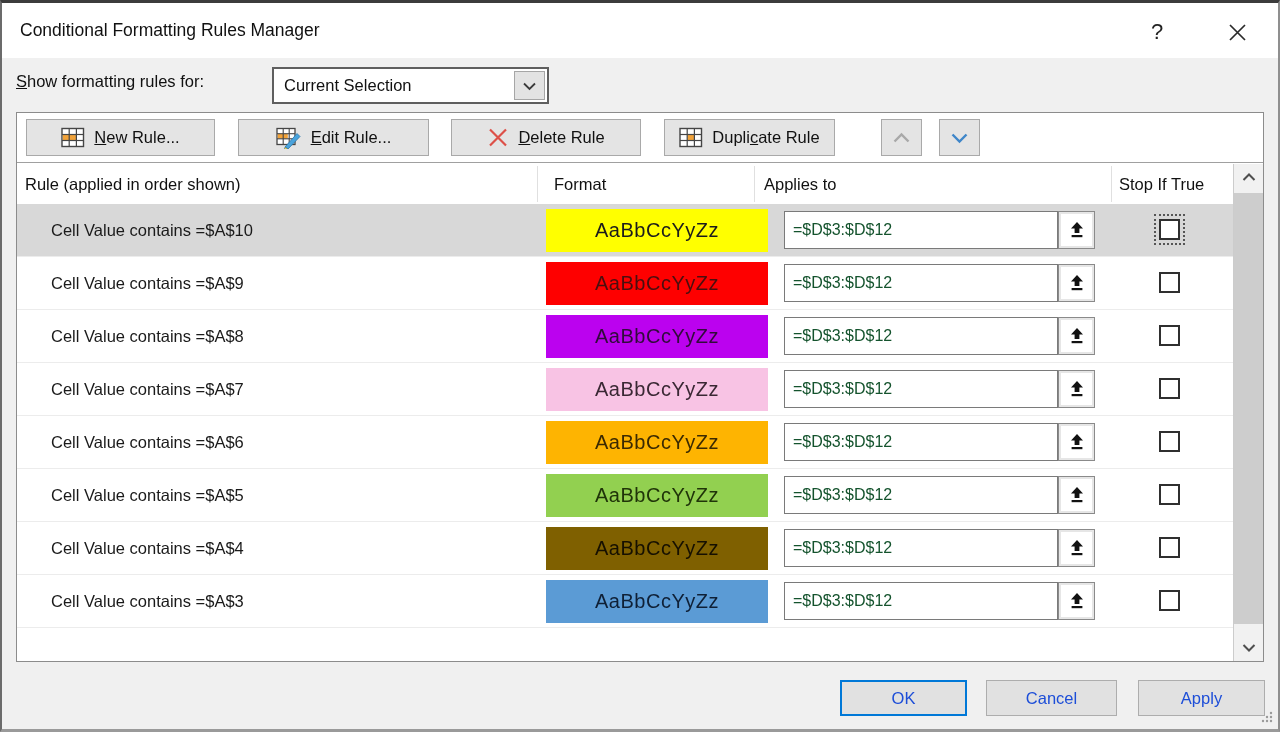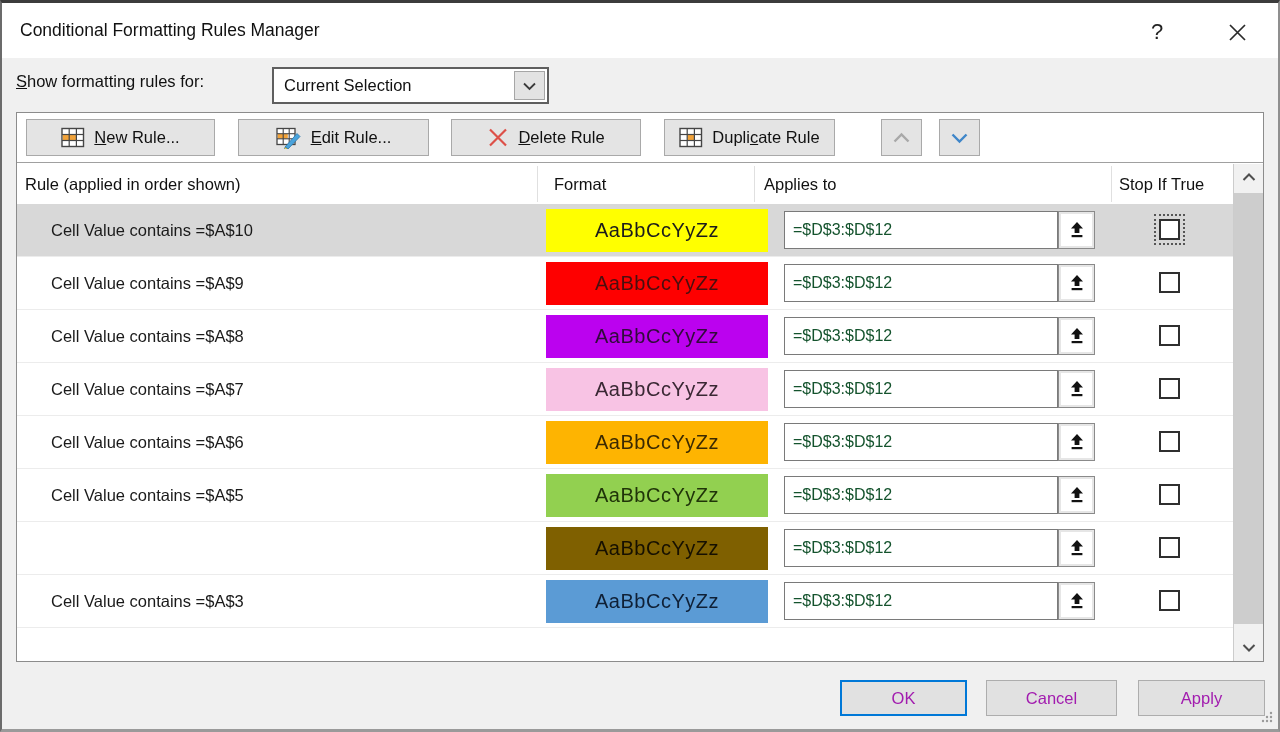--- a/index.html
+++ b/index.html
@@ -68,21 +68,21 @@
 
   
   .scrollbar { position:absolute; right:0; top:51px; width:30px; height:497px; background:#f1f1f1; border-left:1px solid #cccccc; }
   .sb-btn { position:absolute; left:0; width:29px; height:27px; background:#f1f1f1; display:flex; align-items:center; justify-content:center; }
   .sb-up { top:0; } .sb-down { bottom:0; }
   .sb-thumb { position:absolute; left:0; top:29px; width:29px; height:431px; background:#cdcdcd; }
 
   
   .footer { position:absolute; left:2px; right:2px; top:662px; height:67px; background:#f0f0f0; }
   .ft-btn { position:absolute; top:18px; height:36px; background:#e1e1e1; border:1px solid #adadad;
-            font-size:16.5px; color:#a21caf; font-family:"Liberation Sans",sans-serif; cursor:default; }
+            font-size:16.5px; color:#1d4ed8; font-family:"Liberation Sans",sans-serif; cursor:default; }
   .ft-ok     { left:838px; width:127px; border:2px solid #0078d7; }
   .ft-cancel { left:984px; width:131px; }
   .ft-apply  { left:1136px; width:127px; }
   .resize-grip { position:absolute; right:4px; top:46px; width:16px; height:16px; }
 </style>
 </head>
 <body>
 
 <div class="dialog">
 
@@ -267,20 +267,21 @@
       <button class="collapse-btn">
         <svg width="16" height="18" viewBox="0 0 16 18">
           <polygon points="8,1 14,7.5 10.4,7.5 10.4,12 5.6,12 5.6,7.5 2,7.5" fill="#121212"></polygon>
           <rect x="2.6" y="14" width="10.8" height="2.2" fill="#121212"></rect>
         </svg>
       </button>
     </div>
     <div class="checkbox"></div>
   </div>
         <div class="row">
+    <div class="rule-text">Cell Value contains =$A$4</div>
     <div class="swatch" style="background: rgb(127, 96, 0); color: rgb(22, 16, 1);">
       <span class="swatch-text">AaBbCcYyZz</span>
     </div>
     <div class="applies">
       <input class="applies-input" type="text" value="=$D$3:$D$12" style="">
       <button class="collapse-btn">
         <svg width="16" height="18" viewBox="0 0 16 18">
           <polygon points="8,1 14,7.5 10.4,7.5 10.4,12 5.6,12 5.6,7.5 2,7.5" fill="#121212"></polygon>
           <rect x="2.6" y="14" width="10.8" height="2.2" fill="#121212"></rect>
         </svg>

